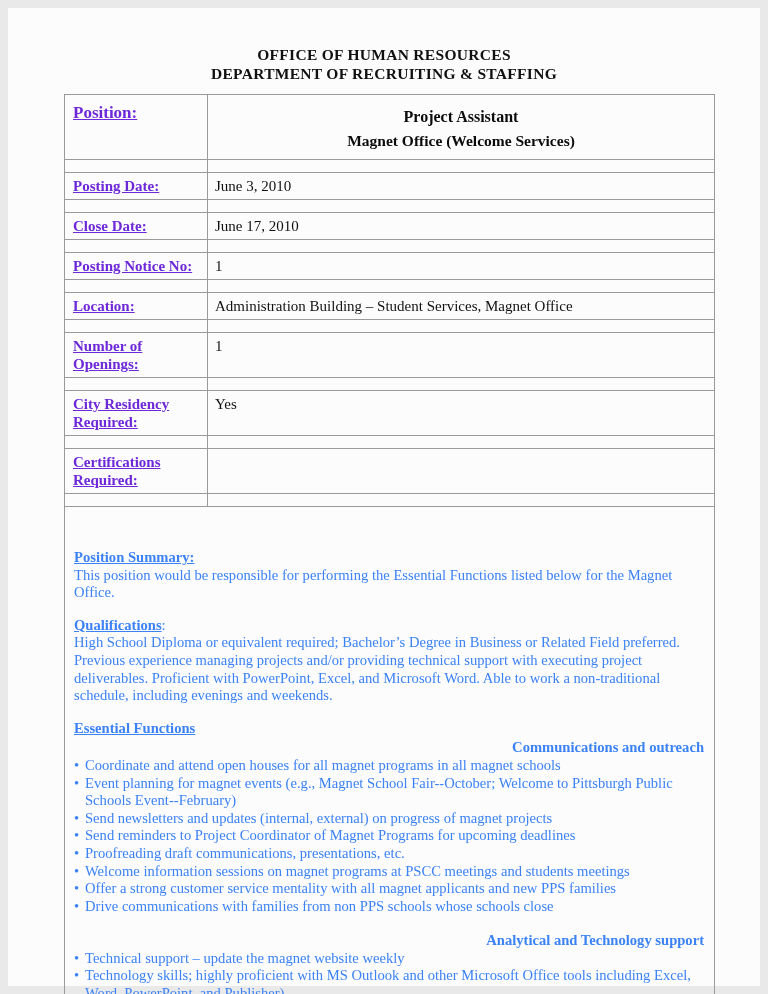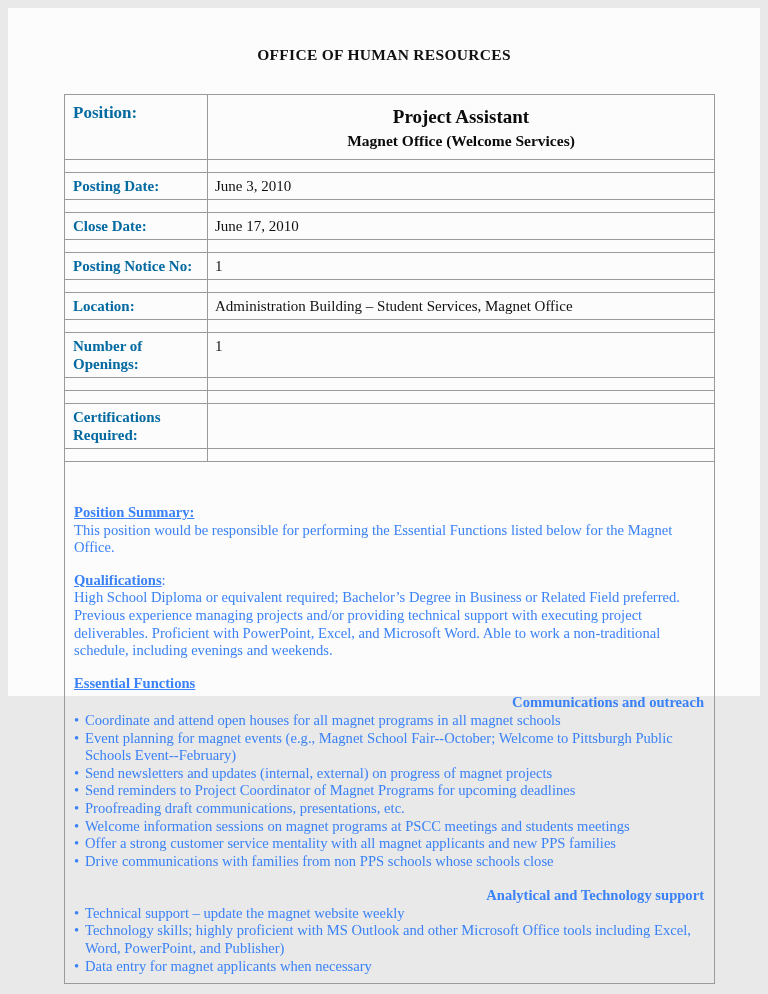--- a/index.html
+++ b/index.html
@@ -11,21 +11,21 @@
     height: 994px;
     background: #e9e9e9;
     font-family: "Liberation Serif", serif;
     overflow: hidden;
   }
   .page {
     position: absolute;
     left: 8px;
     top: 8px;
     width: 752px;
-    height: 688px;
+    height: 978px;
     background: #fcfcfc;
     box-sizing: border-box;
   }
   .doc-header {
     position: absolute;
     left: 0;
     top: 38px;
     width: 752px;
     text-align: center;
   }
@@ -51,21 +51,22 @@
   }
   .cell-label {
     width: 143px;
     flex: 0 0 143px;
     border-right: 1.5px solid #9a9a9a;
     box-sizing: border-box;
     padding: 4px 0 4px 8px;
     font-weight: bold;
     font-size: 15px;
     line-height: 18px;
-    color: #0369a1;
+    color: #6d28d9;
+    text-decoration: underline;
   }
   .cell-value {
     flex: 1 1 auto;
     box-sizing: border-box;
     padding: 4px 0 4px 7px;
     font-size: 15px;
     line-height: 18px;
     color: #111;
   }
   .row.spacer .cell-label,
@@ -76,21 +77,21 @@
   .row.title .cell-label {
     padding-top: 9px;
     font-size: 17px;
   }
   .row.title .cell-value {
     text-align: center;
     padding: 7px 0 8px 0;
   }
   .title-main {
     font-weight: bold;
-    font-size: 19px;
+    font-size: 16px;
     line-height: 29px;
     color: #0b0b0b;
     text-align: center;
   }
   .title-sub {
     font-weight: bold;
     font-size: 15.5px;
     line-height: 20px;
     color: #0b0b0b;
   }
@@ -144,20 +145,21 @@
     top: 0;
   }
 </style>
 </head>
 <body>
 
 <div class="page">
 
   <div class="doc-header">
     <div class="line">OFFICE OF HUMAN RESOURCES</div>
+    <div class="line">DEPARTMENT OF RECRUITING &amp; STAFFING</div>
   </div>
 
   <div class="table">
 
     <div class="row title">
       <div class="cell-label">Position:</div>
       <div class="cell-value">
         <div class="title-main">Project Assistant</div>
         <div class="title-sub">Magnet Office (Welcome Services)</div>
       </div>
@@ -206,20 +208,24 @@
 
     <div class="row tall">
       <div class="cell-label">Number of Openings:</div>
       <div class="cell-value">1</div>
     </div>
     <div class="row spacer">
       <div class="cell-label"></div>
       <div class="cell-value"></div>
     </div>
 
+    <div class="row tall">
+      <div class="cell-label">City Residency Required:</div>
+      <div class="cell-value">Yes</div>
+    </div>
     <div class="row spacer">
       <div class="cell-label"></div>
       <div class="cell-value"></div>
     </div>
 
     <div class="row tall">
       <div class="cell-label">Certifications Required:</div>
       <div class="cell-value"></div>
     </div>
     <div class="row spacer">

